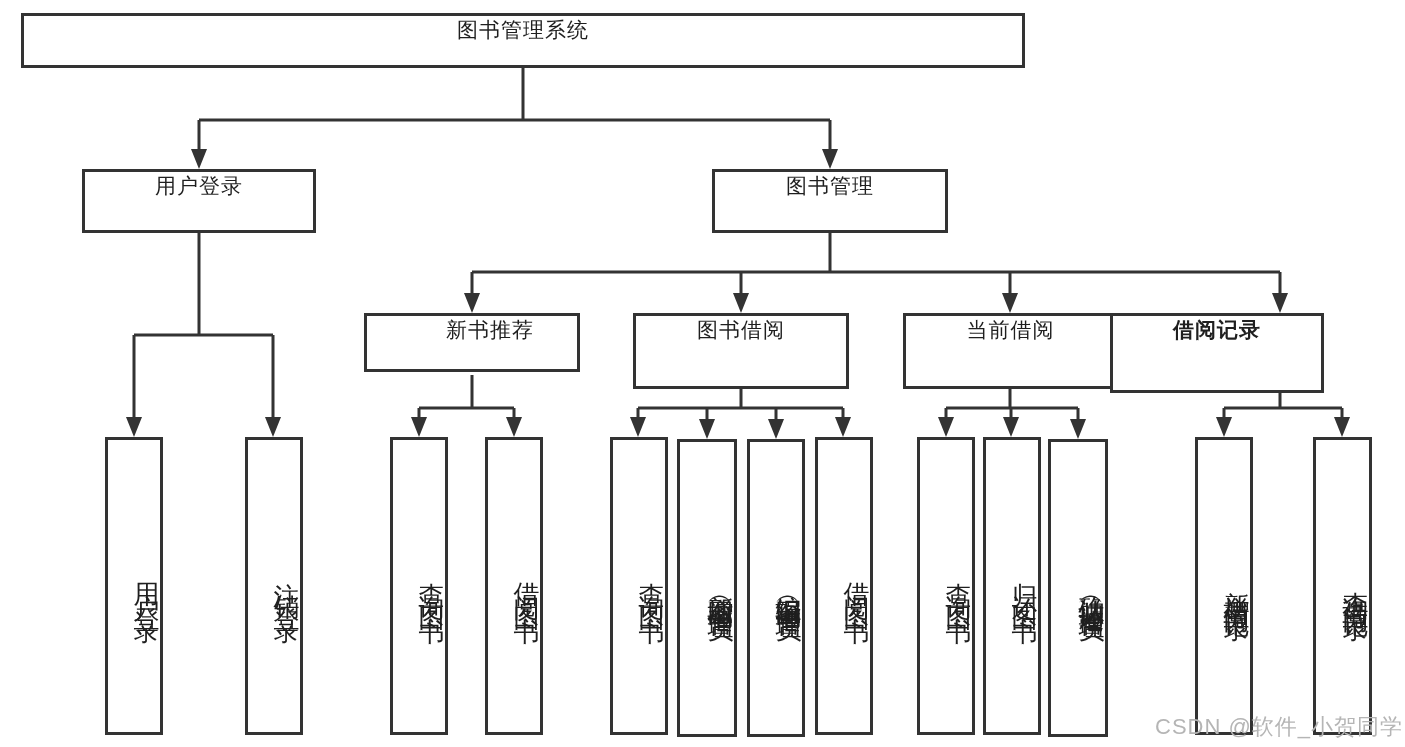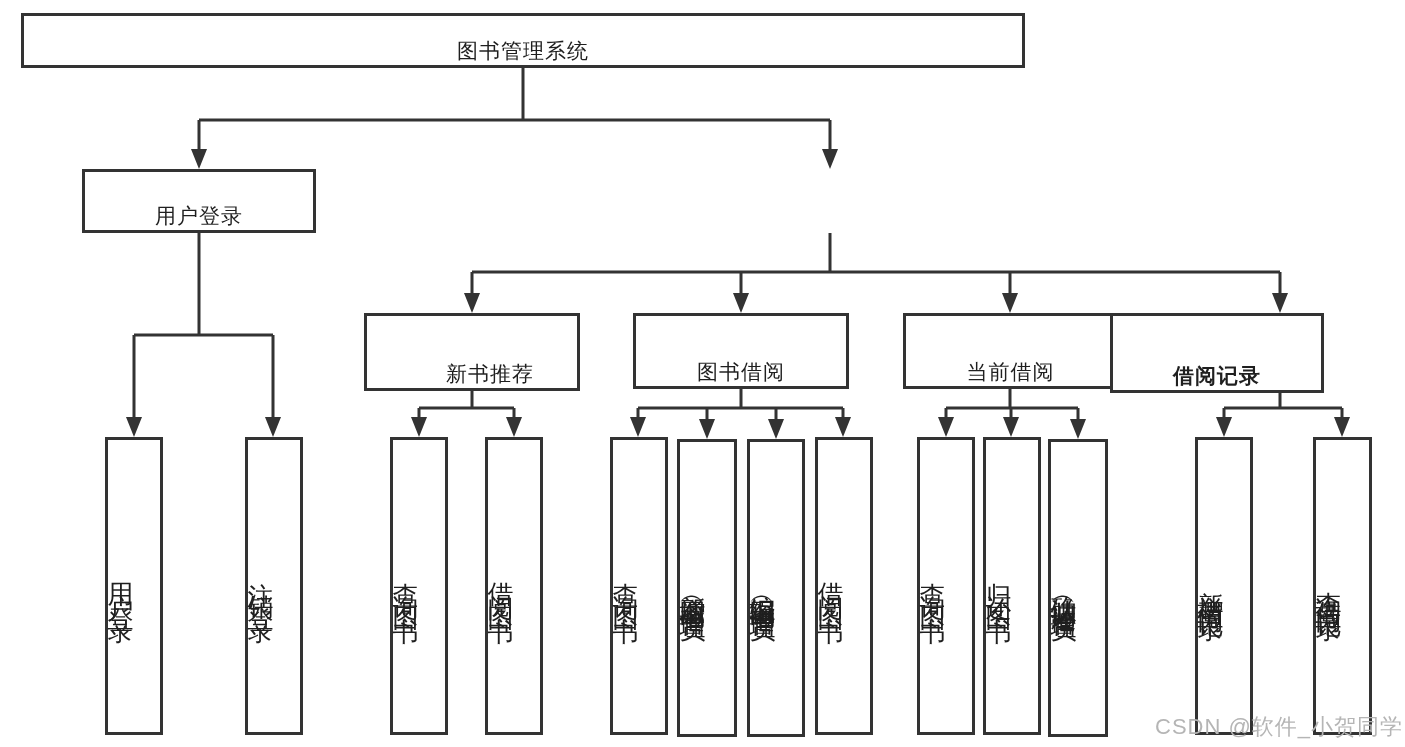--- a/index.html
+++ b/index.html
@@ -15,21 +15,21 @@
     position: absolute;
     left: 0; top: 0;
     width: 1405px; height: 747px;
   }
   .box {
     position: absolute;
     background: #ffffff;
     border: 3px solid #333333;
     box-sizing: border-box;
     display: flex;
-    align-items: flex-end;
+    align-items: flex-start;
     justify-content: center;
     color: #1f1f1f;
   }
   .hbox {
     font-size: 21px;
     letter-spacing: 1px;
     white-space: nowrap;
   }
   .vbox {
     writing-mode: vertical-rl;
@@ -88,22 +88,25 @@
     </g>
   </svg>
 
   <div class="box hbox" style="left:21px; top:13px; width:1004px; height:55px;">
     <span>图书管理系统</span>
   </div>
 
   <div class="box hbox" style="left:82px; top:169px; width:234px; height:64px;">
     <span>用户登录</span>
   </div>
+  <div class="box hbox" style="left:712px; top:169px; width:236px; height:64px;">
+    <span>图书管理</span>
+  </div>
 
-  <div class="box hbox" style="left:364px; top:313px; width:216px; height:78px;padding-left:36px;">
+  <div class="box hbox" style="left:364px; top:313px; width:216px; height:59px;padding-left:36px;">
     <span>新书推荐</span>
   </div>
   <div class="box hbox" style="left:633px; top:313px; width:216px; height:76px;">
     <span>图书借阅</span>
   </div>
   <div class="box hbox" style="left:903px; top:313px; width:215px; height:76px;">
     <span>当前借阅</span>
   </div>
   <div class="box hbox" style="left:1110px; top:313px; width:214px; height:80px;font-weight:bold;">
     <span>借阅记录</span>

